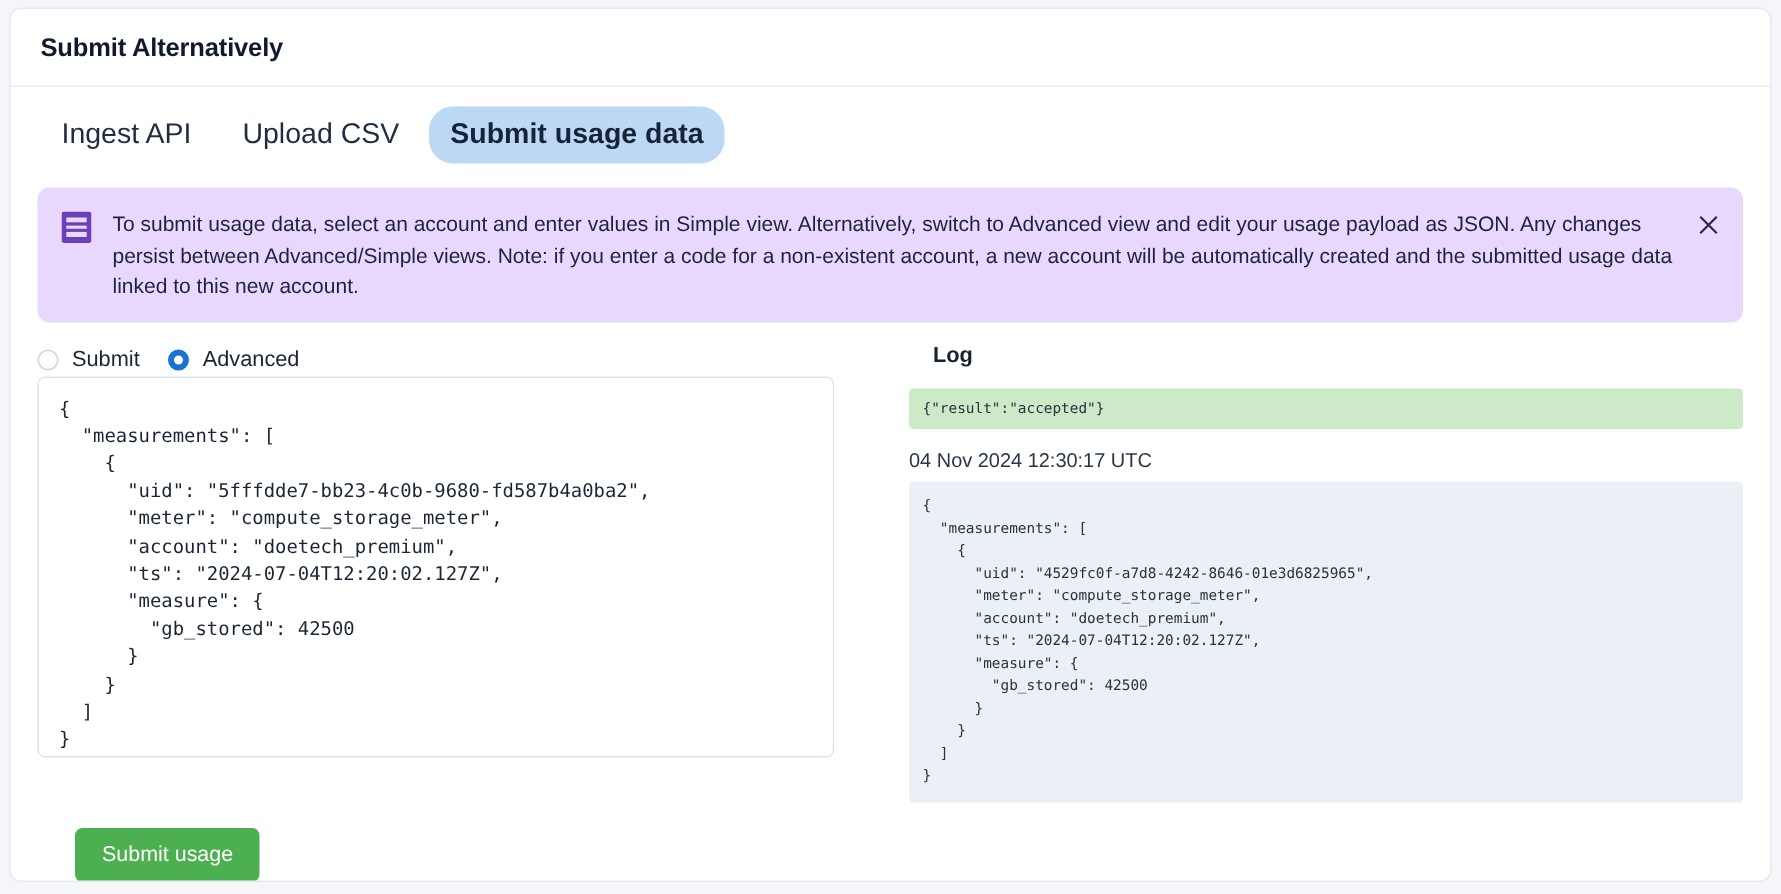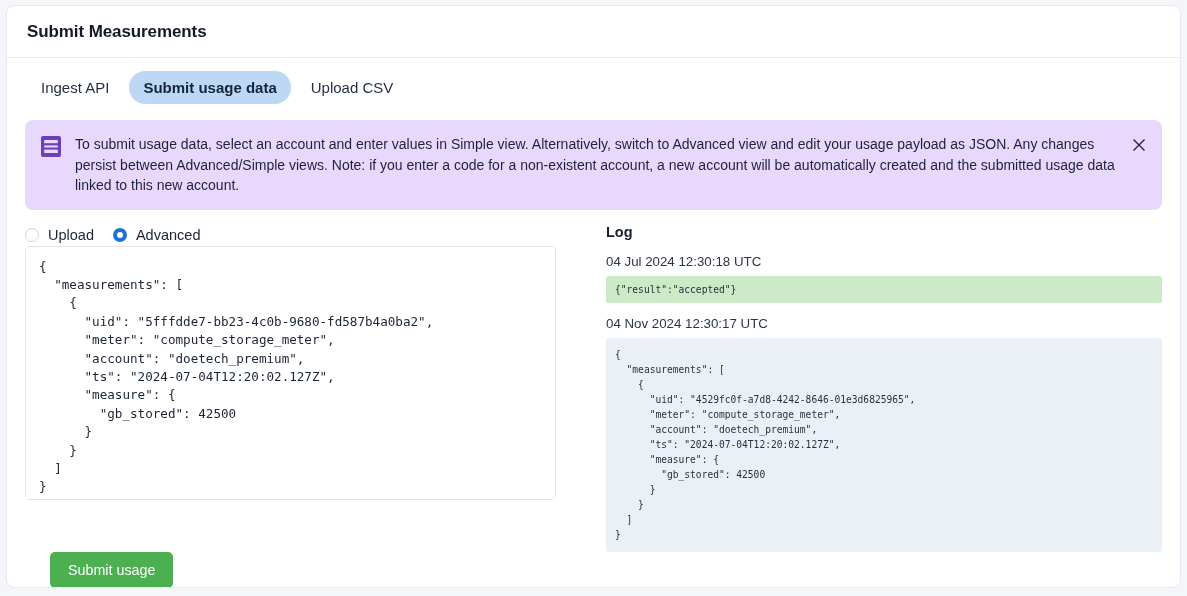--- a/index.html
+++ b/index.html
@@ -40,21 +40,21 @@
     color: #121a2a;
     letter-spacing: -0.1px;
   }
   .tabs {
     display: flex;
     align-items: center;
     gap: 6px;
     padding: 13px 20px 0 20px;
   }
   .tab {
-    font-size: 15px;
+    font-size: 19px;
     color: #1f2d43;
     padding: 8px 14px;
     border-radius: 16px;
     cursor: pointer;
     white-space: nowrap;
   }
   .tab.active {
     background: #bcd8f5;
     font-weight: bold;
     color: #16243a;
@@ -153,20 +153,21 @@
     overflow: auto;
     resize: none;
     outline: none;
     display: block;
   }
   .log-title {
     font-size: 14.5px;
     font-weight: bold;
     color: #16202f;
     margin-bottom: 14px;
+    margin-left: 16px;
   }
   .log-ts {
     font-size: 13.3px;
     color: #2a3548;
     margin-bottom: 7px;
   }
   .log-entry {
     margin-bottom: 13px;
   }
   .log-body {
@@ -201,27 +202,27 @@
     font-family: "Liberation Sans", sans-serif;
     margin-left: 24px;
   }
 </style>
 </head>
 <body>
 
 <div class="card">
 
   <div class="card-header">
-    <div class="page-title">Submit Measurements</div>
+    <div class="page-title">Submit Alternatively</div>
   </div>
 
   <div class="tabs">
     <div class="tab">Ingest API</div>
+    <div class="tab">Upload CSV</div>
     <div class="tab active">Submit usage data</div>
-    <div class="tab">Upload CSV</div>
   </div>
 
   <div class="banner">
     <span class="banner-icon">
       <svg viewBox="0 0 20 21" width="20" height="21" aria-hidden="true">
         <rect x="0" y="0" width="20" height="21" rx="2" fill="#6b3fb8"></rect>
         <rect x="3.2" y="4" width="13.6" height="3.2" fill="#e9d8fd"></rect>
         <rect x="3.2" y="9.4" width="13.6" height="2.1" fill="#e9d8fd"></rect>
         <rect x="3.2" y="13.6" width="13.6" height="3.4" fill="#e9d8fd"></rect>
       </svg>
@@ -232,21 +233,21 @@
         <path d="M3.5 3.5 L14.5 14.5 M14.5 3.5 L3.5 14.5" stroke="#2a2235" stroke-width="1.4" fill="none"></path>
       </svg>
     </span>
   </div>
 
   <div class="body-cols">
 
     <div class="col-left">
       <div class="radio-row">
         <span class="radio"></span>
-        <span class="radio-label">Upload</span>
+        <span class="radio-label">Submit</span>
         <span class="radio checked"></span>
         <span class="radio-label">Advanced</span>
       </div>
 
       <textarea class="json-area" spellcheck="false" style="">{
   "measurements": [
     {
       "uid": "5fffdde7-bb23-4c0b-9680-fd587b4a0ba2",
       "meter": "compute_storage_meter",
       "account": "doetech_premium",
@@ -256,21 +257,20 @@
       }
     }
   ]
 }</textarea>
     </div>
 
     <div class="col-right">
       <div class="log-title">Log</div>
 
       <div class="log-entry">
-        <div class="log-ts">04 Jul 2024 12:30:18 UTC</div>
         <div class="log-body success">{"result":"accepted"}</div>
       </div>
 
       <div class="log-entry">
         <div class="log-ts">04 Nov 2024 12:30:17 UTC</div>
         <div class="log-body request">{
   "measurements": [
     {
       "uid": "4529fc0f-a7d8-4242-8646-01e3d6825965",
       "meter": "compute_storage_meter",

